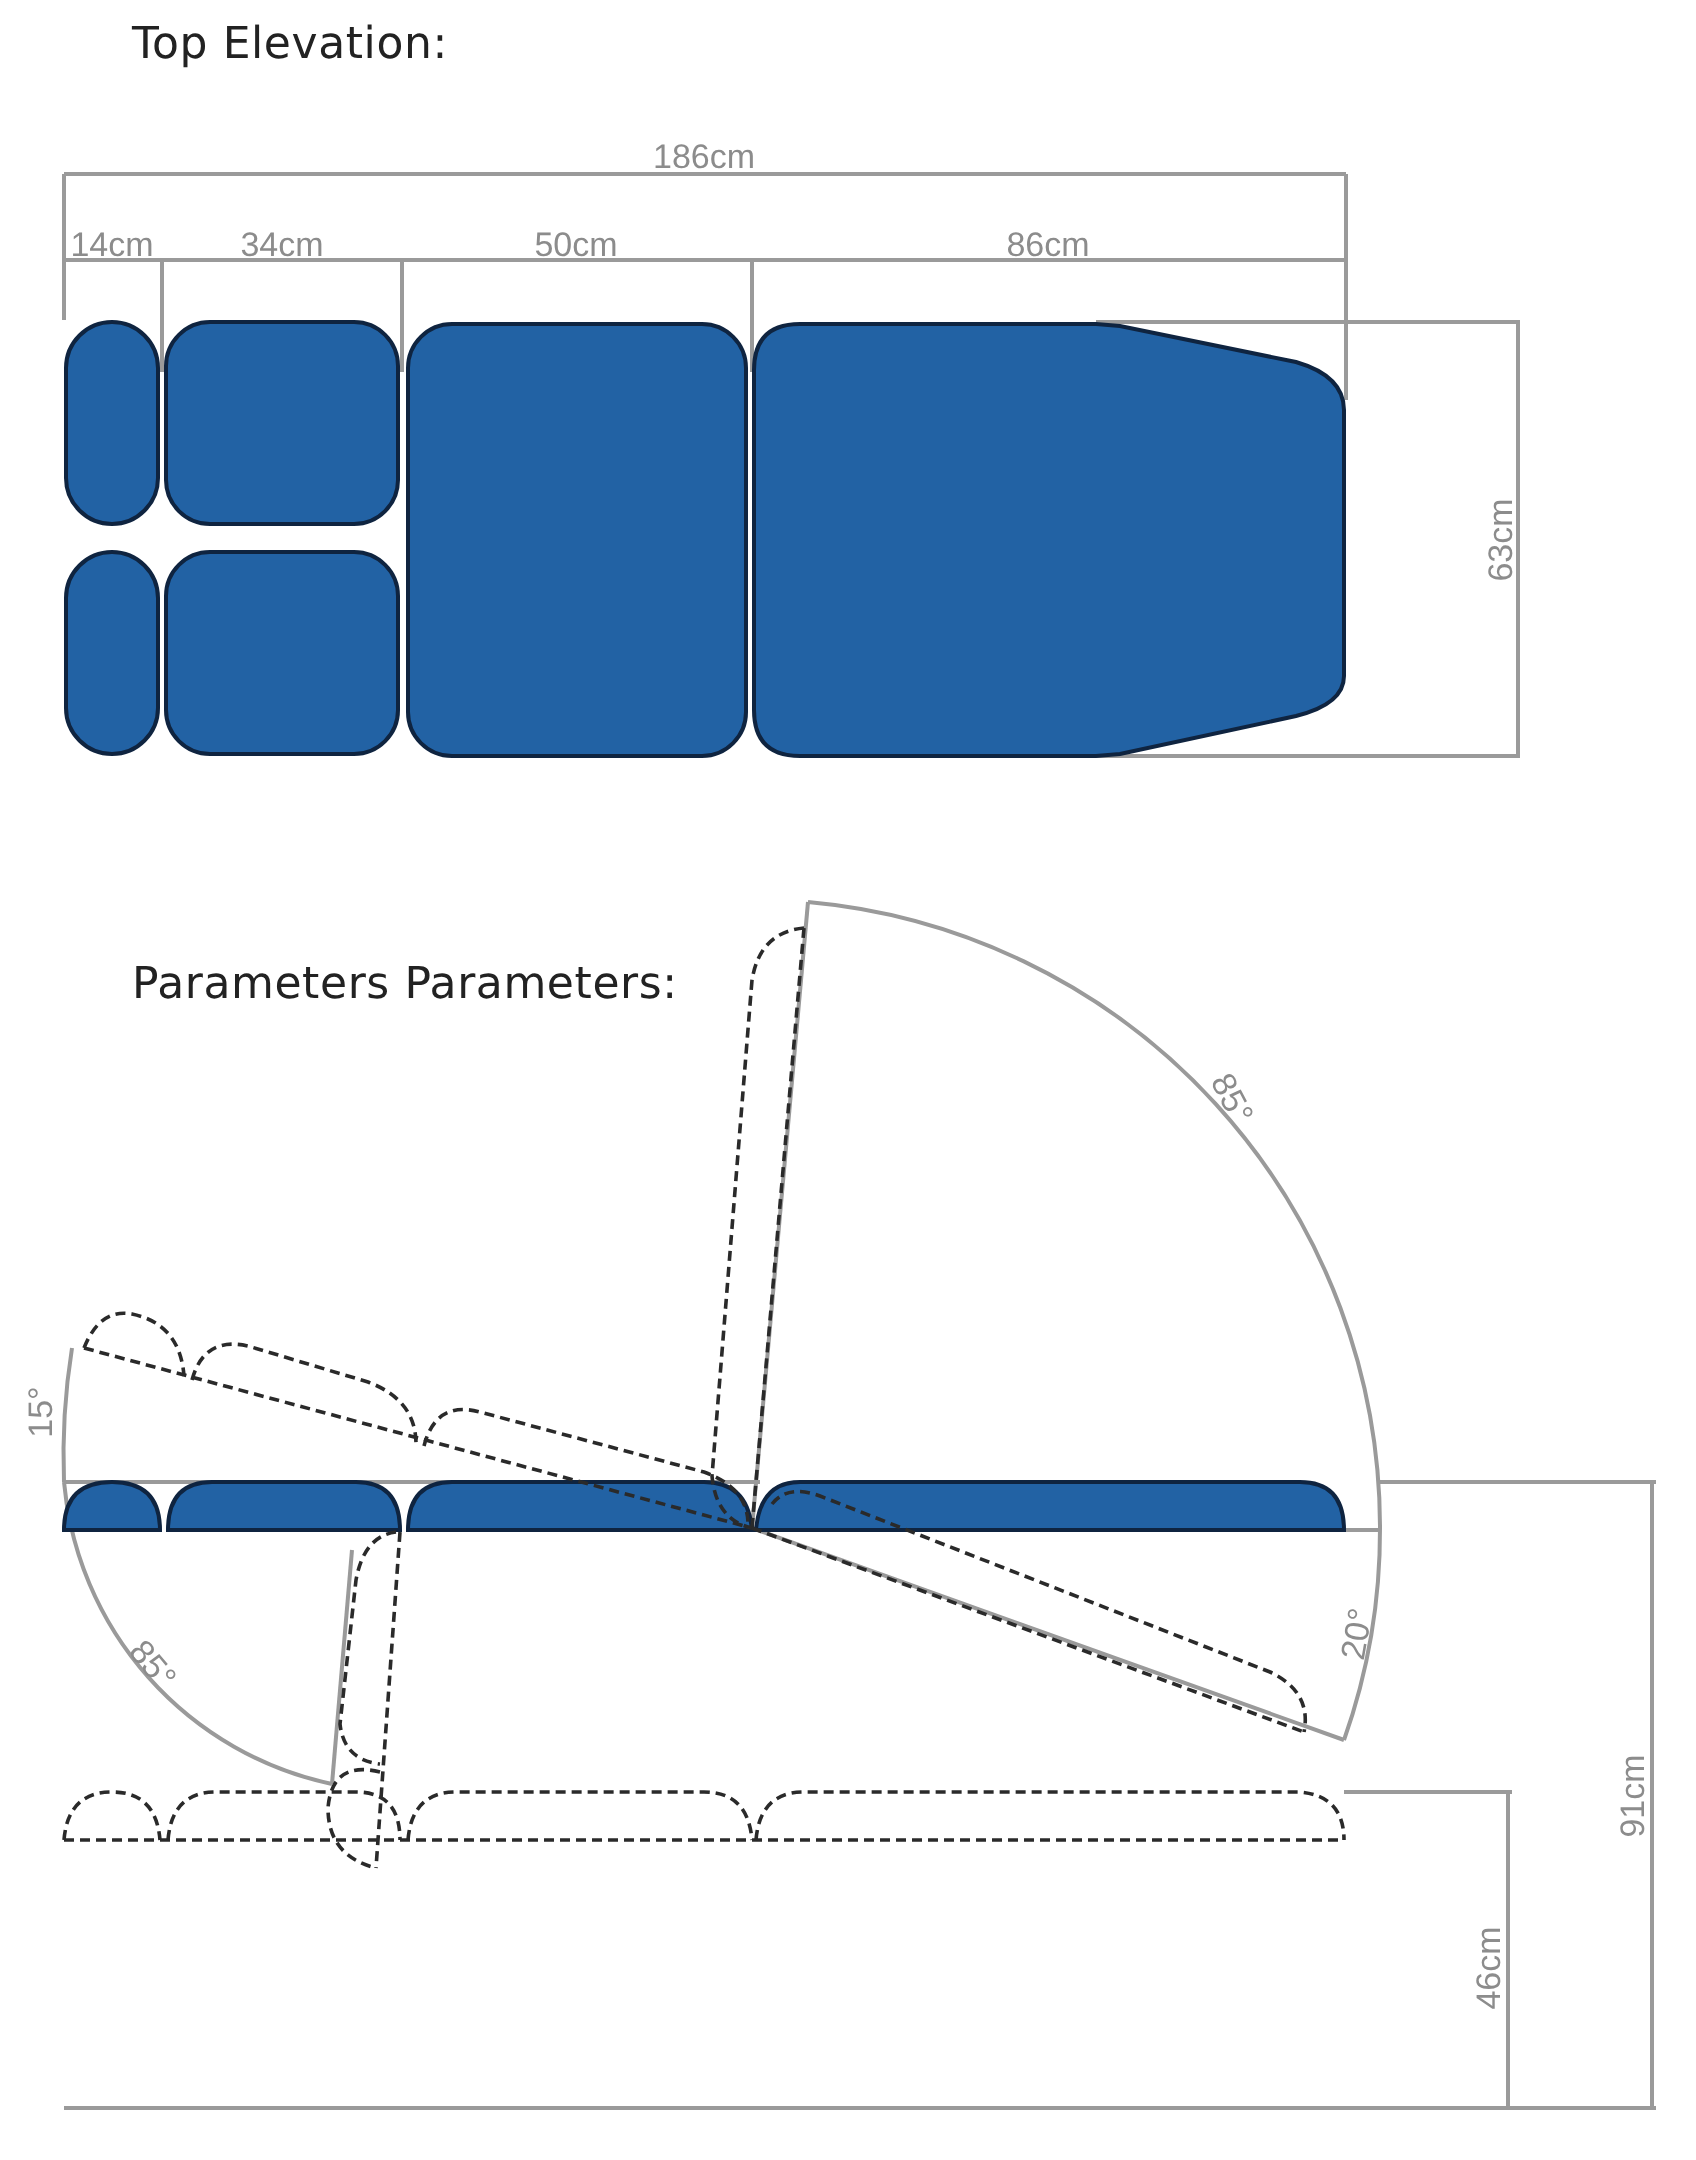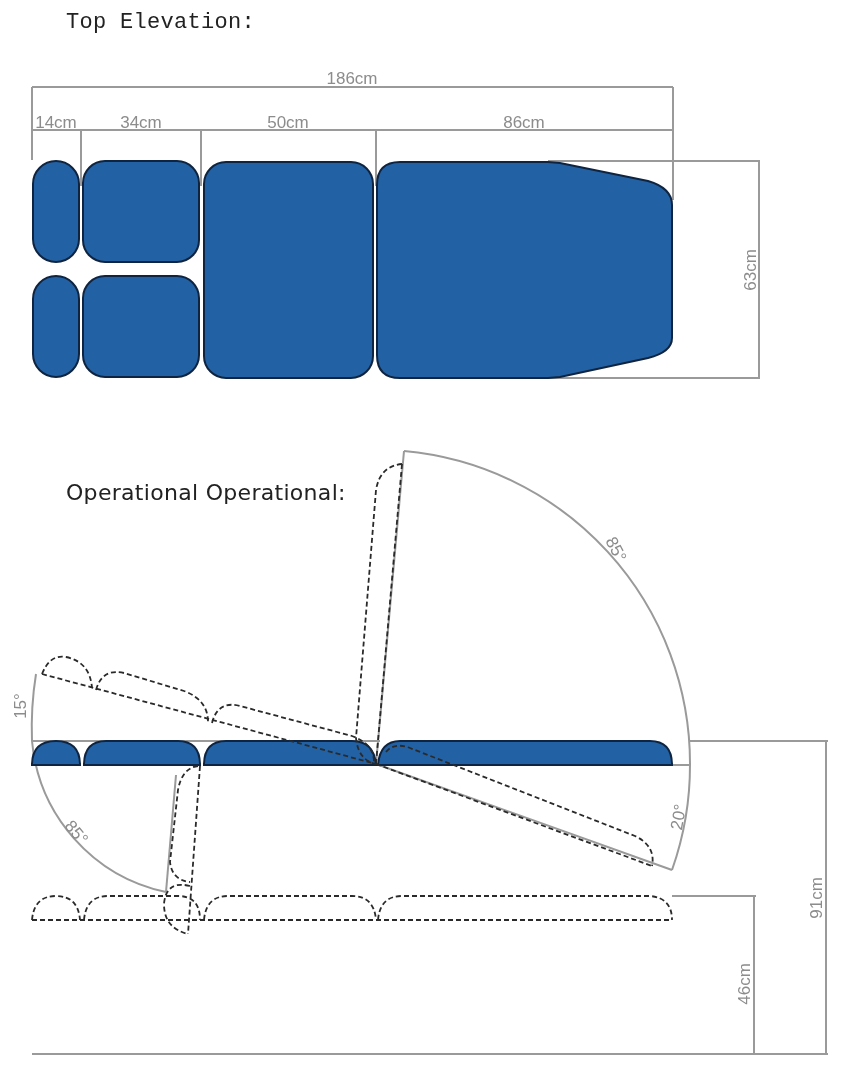--- a/index.html
+++ b/index.html
@@ -1,30 +1,30 @@
 <!DOCTYPE html>
 <html><head>
 <meta charset="utf-8">
 <style>
   html, body { margin: 0; padding: 0; background: #ffffff; }
   body { width: 848px; height: 1080px; position: relative; overflow: hidden; font-family: "DejaVu Sans", sans-serif; }
   .heading { position: absolute; font-family: "DejaVu Sans", sans-serif; font-size: 22px; color: #222222; letter-spacing: 0.3px; white-space: nowrap; }
-  #h-top { left: 66px; top: 10px; font-family: Liberation Mono, monospace; }
+  #h-top { left: 66px; top: 10px; }
   #h-op { left: 66px; top: 480px; }
   svg { position: absolute; left: 0; top: 0; }
   .dim { stroke: #9a9a9a; stroke-width: 2; fill: none; }
   .lbl { fill: #8c8c8c; font-family: "Liberation Sans", sans-serif; font-size: 17px; }
   .pad { fill: #2262a4; stroke: #0f2440; stroke-width: 2; }
   .dash { fill: none; stroke: #2a2a2a; stroke-width: 1.8; stroke-dasharray: 5 3; }
 </style>
 </head>
 <body>
 
 <div id="h-top" class="heading">Top Elevation:</div>
-<div id="h-op" class="heading">Operational Operational:</div>
+<div id="h-op" class="heading">Parameters Parameters:</div>
 
 <svg width="848" height="1080" viewBox="0 0 848 1080">
 
   <g>
 
     <g>
       <line class="dim" x1="32" y1="87" x2="673" y2="87"></line>
       <line class="dim" x1="32" y1="87" x2="32" y2="160"></line>
       <line class="dim" x1="673" y1="87" x2="673" y2="200"></line>
       <text class="lbl" x="352" y="84" text-anchor="middle">186cm</text>

